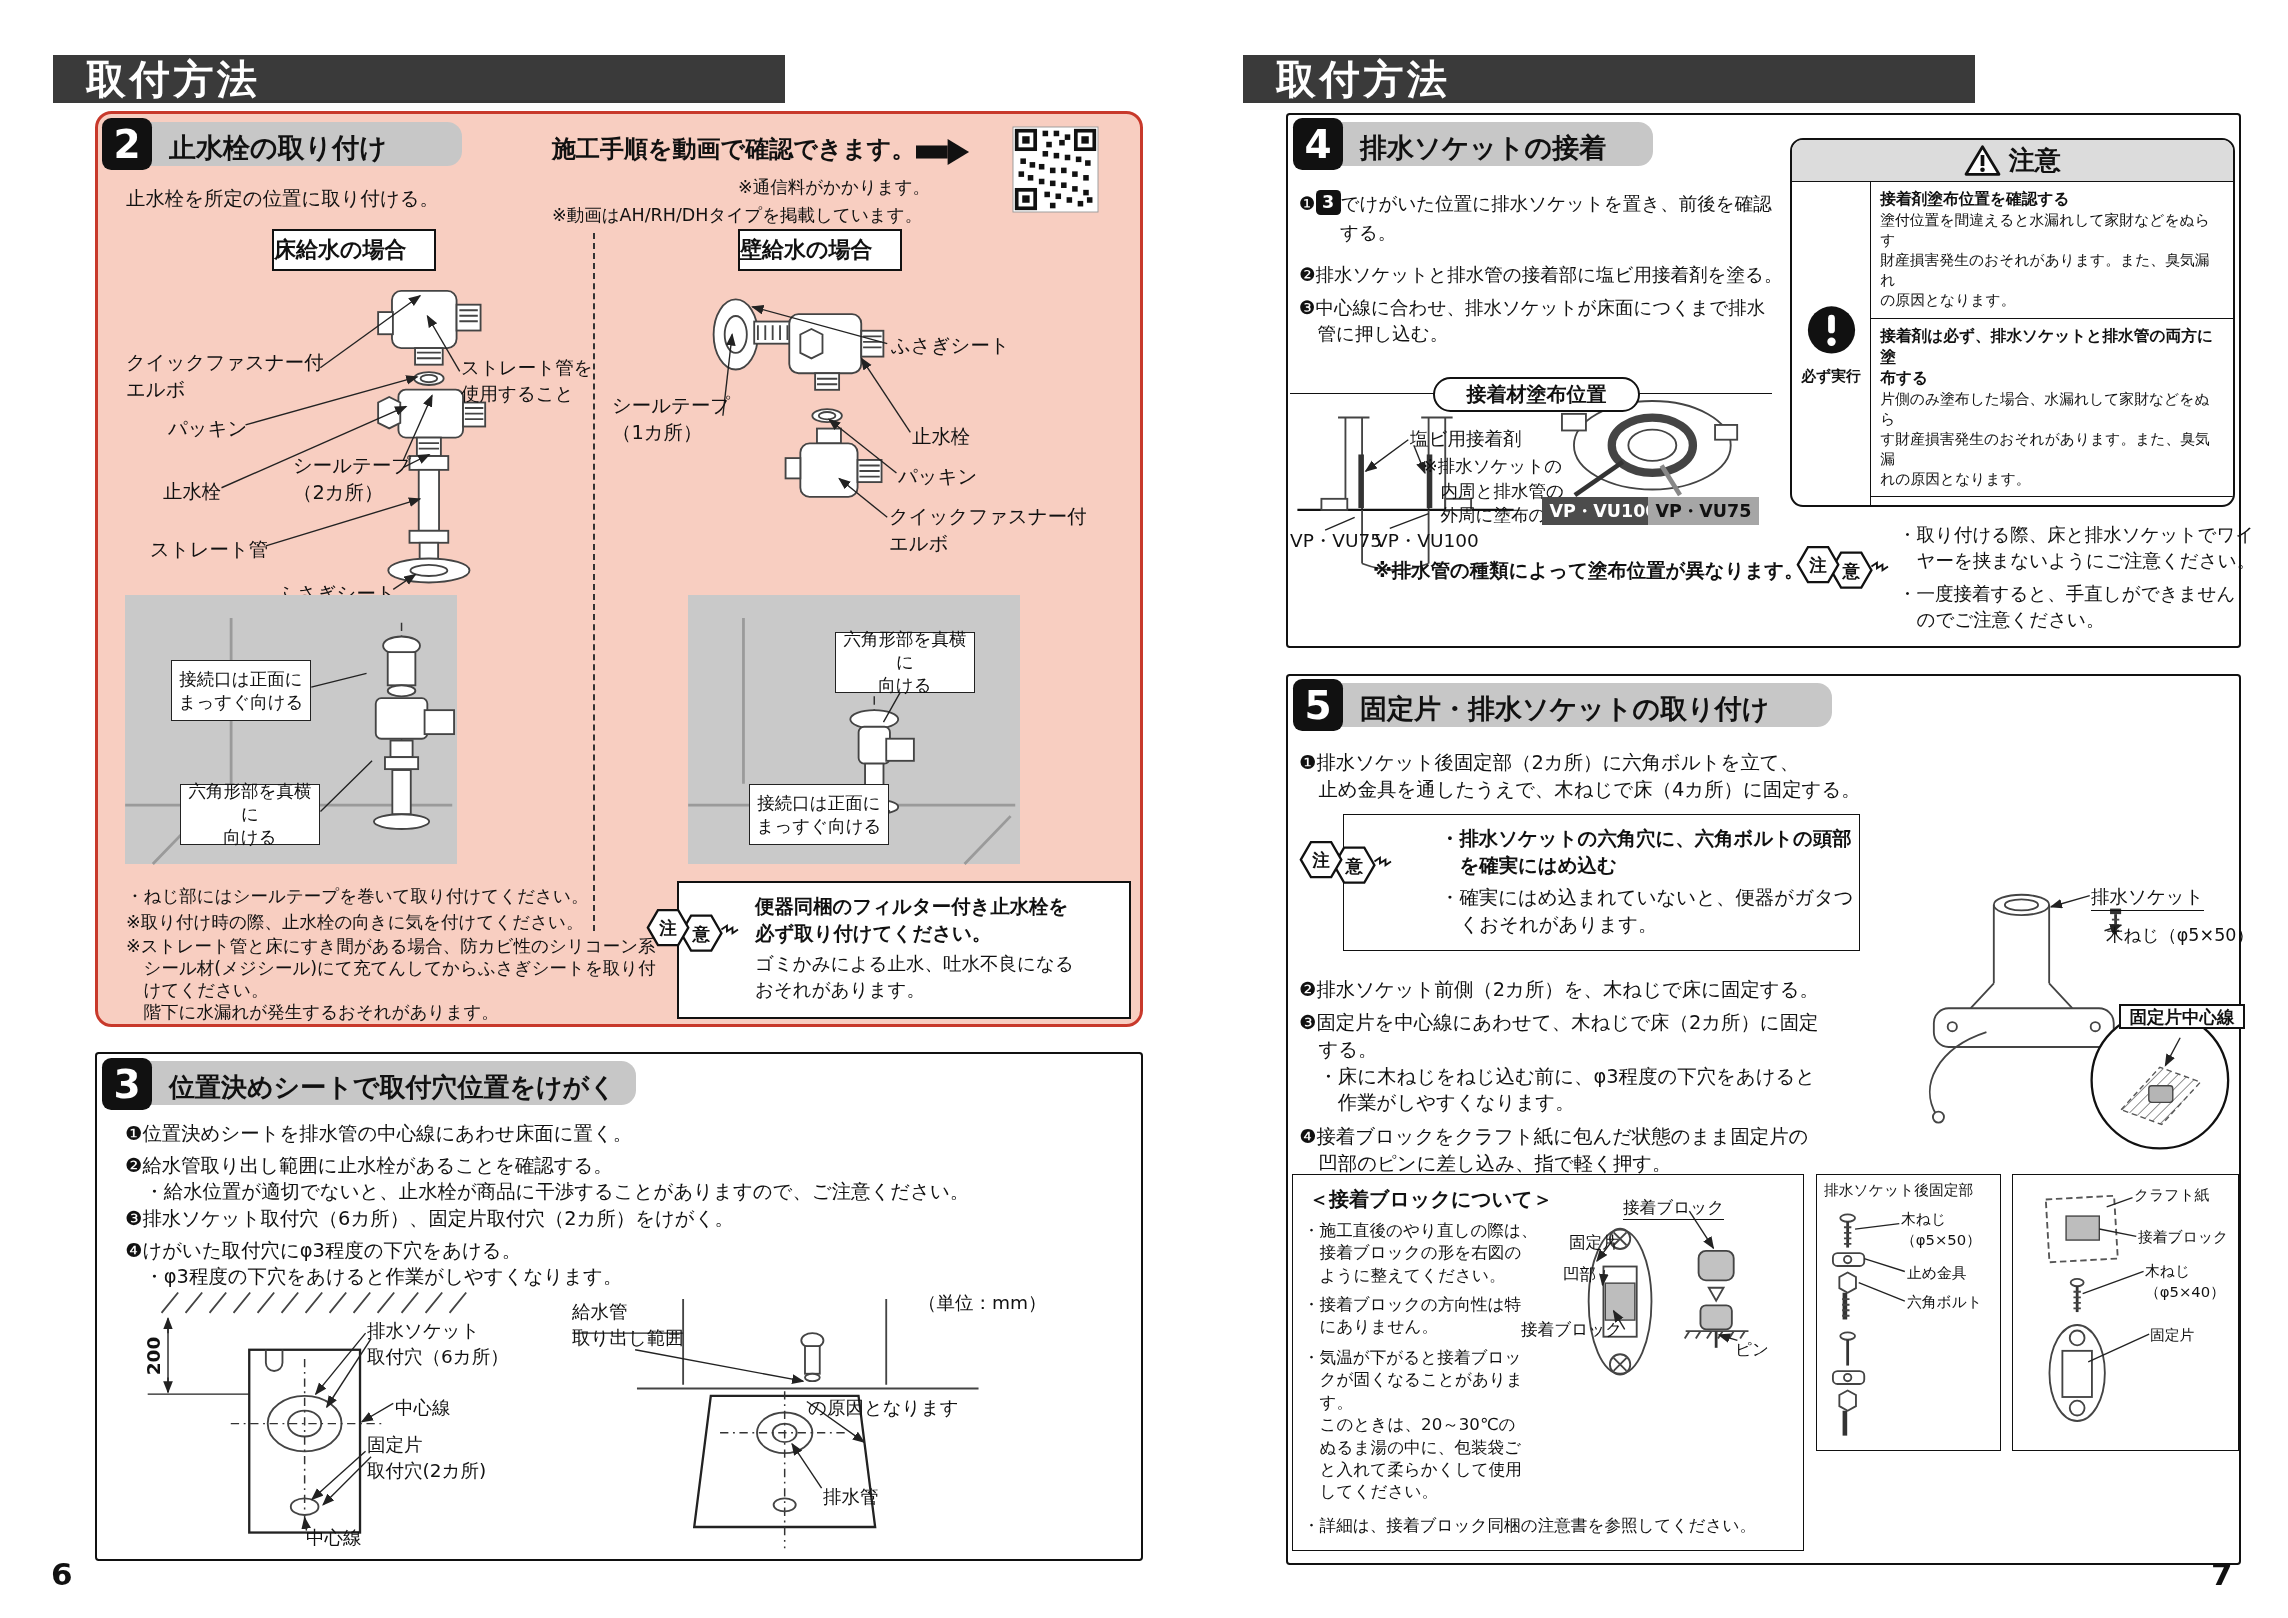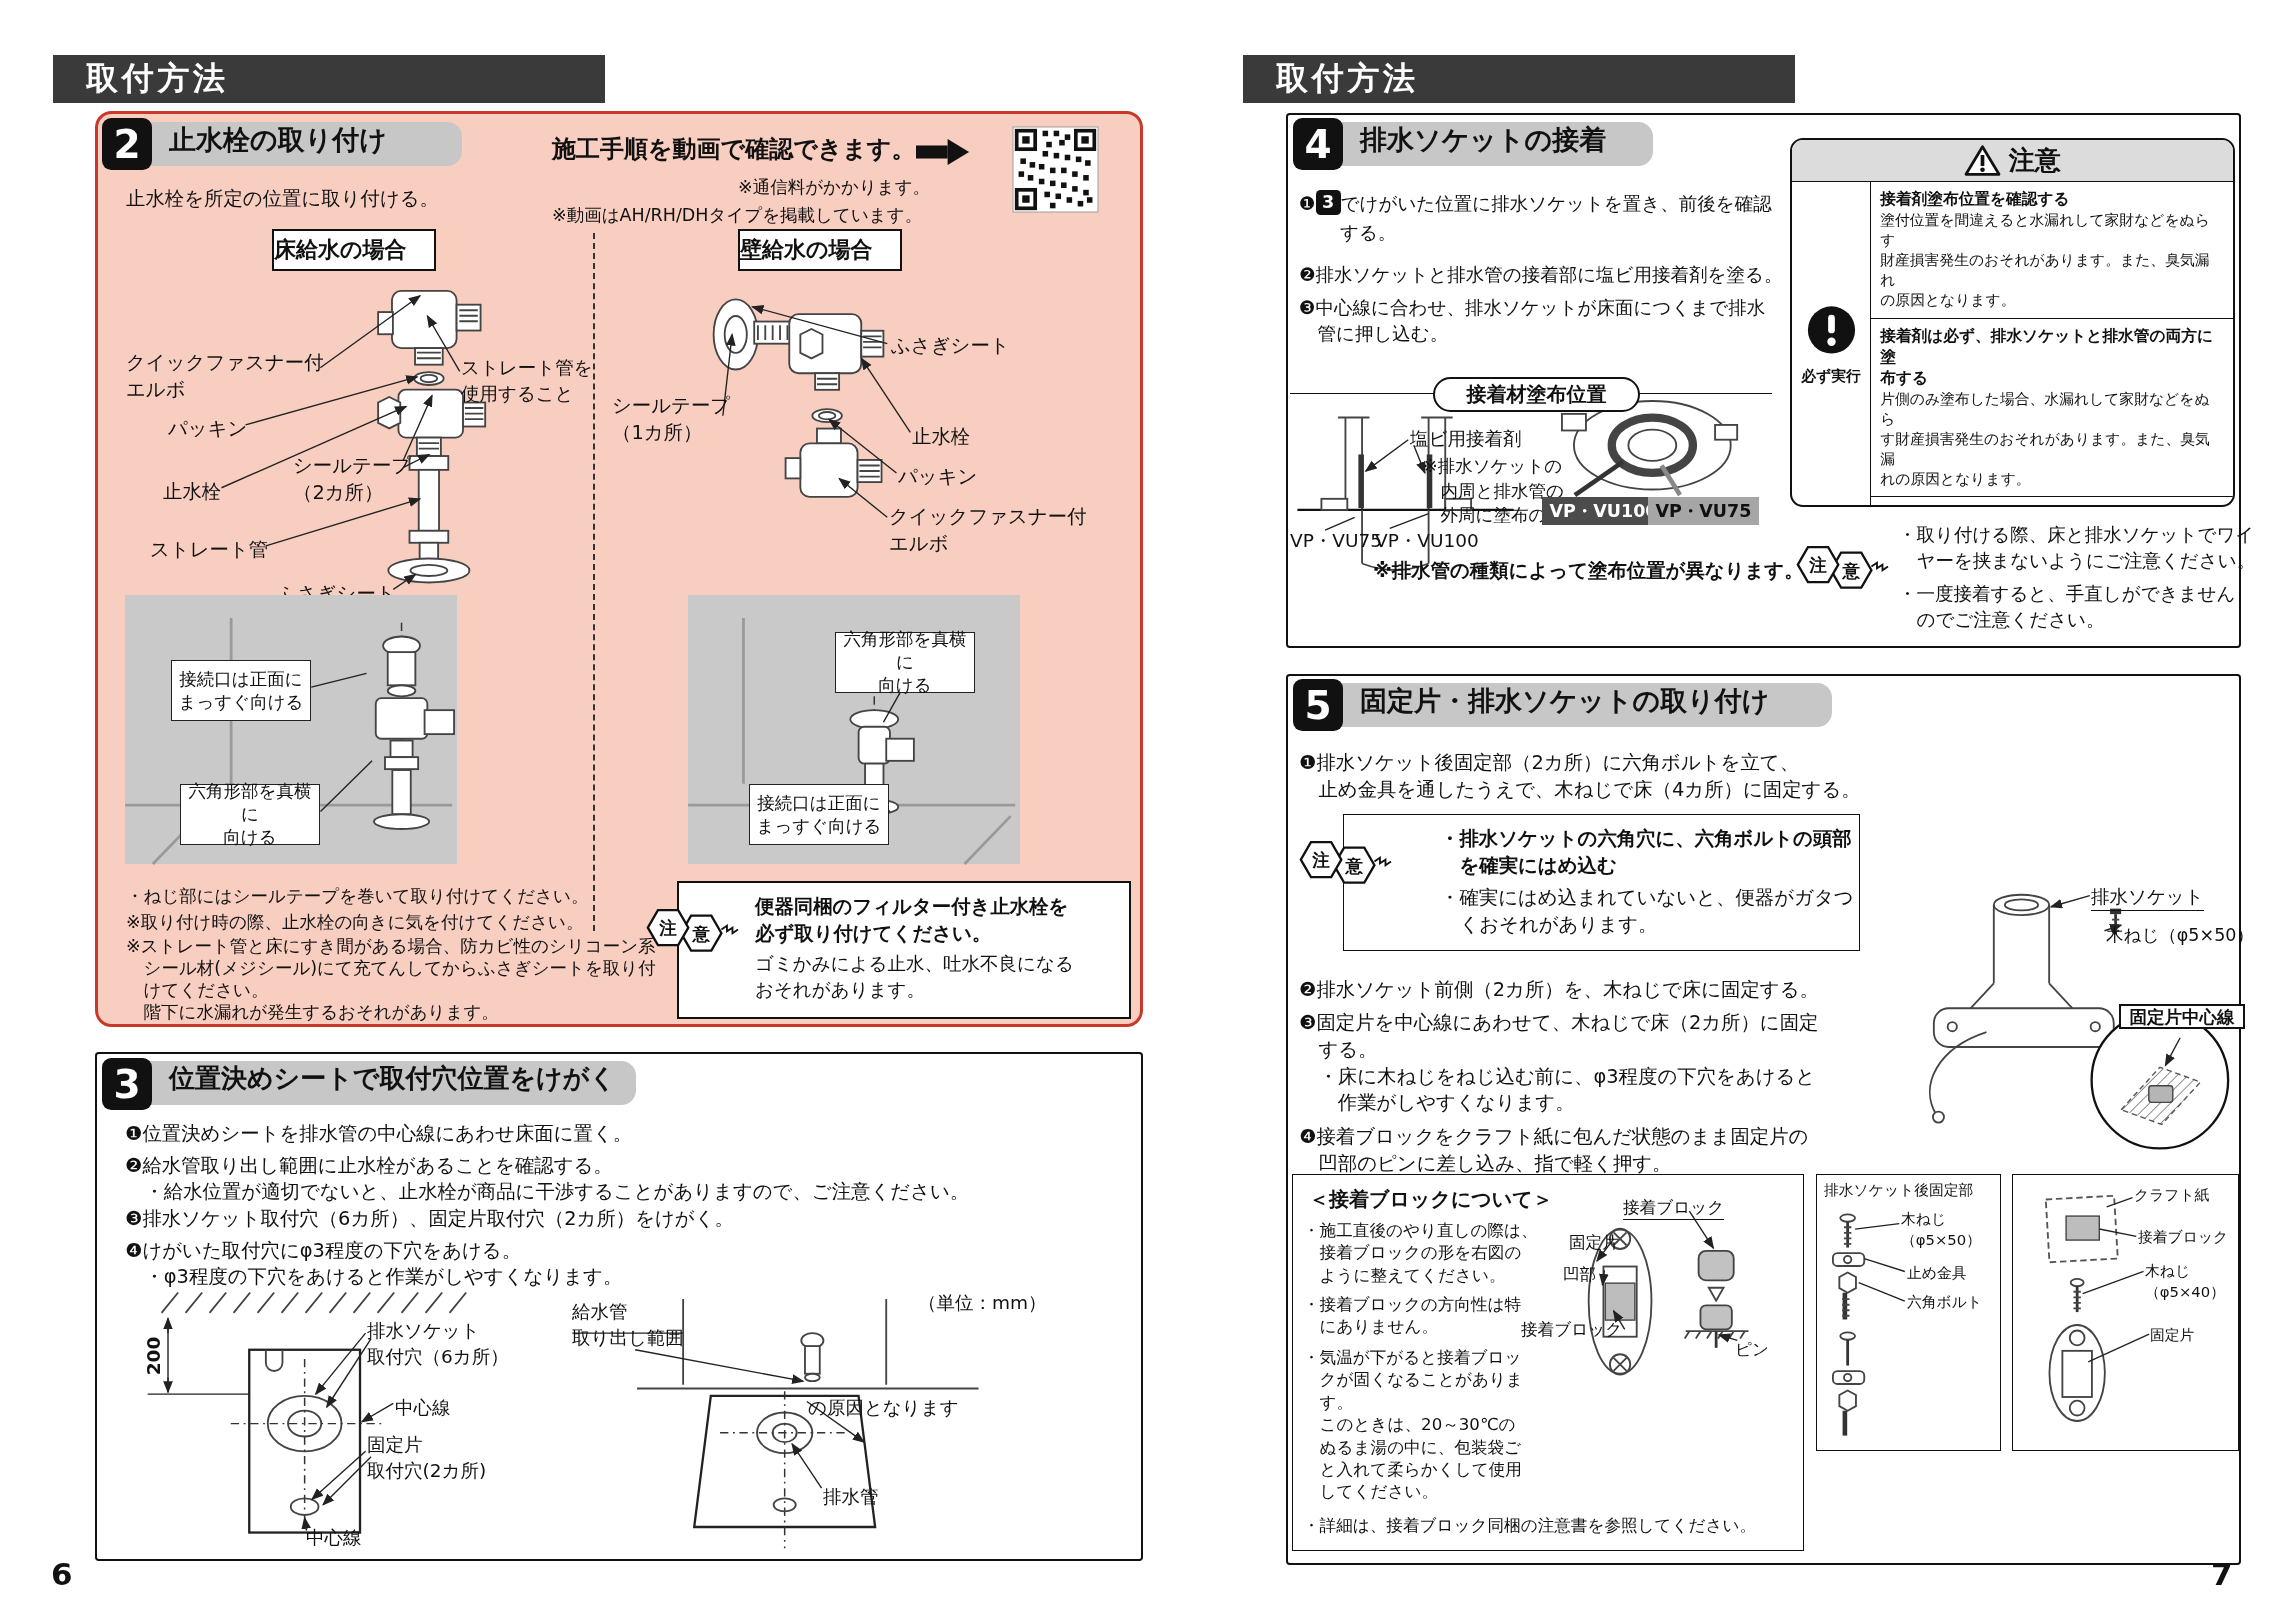--- a/index.html
+++ b/index.html
@@ -1,23 +1,23 @@
 <!DOCTYPE html>
 <html style="font-size:14.8px"><head>
 <meta charset="utf-8">
 <style>
 *{margin:0;padding:0;box-sizing:border-box}
 body{font-family:"DejaVu Sans","Liberation Sans",sans-serif;background:#ddd}
 .canvas{position:relative;width:2289px;height:1619px;background:#fff;color:#111;overflow:hidden}
 .abs{position:absolute}
 .t{position:absolute;white-space:pre-line;line-height:1.4;color:#111;font-size:18.5px}
 .b{font-weight:bold}
-.hbar{position:absolute;background:#3a3a3a;color:#fff;display:flex;align-items:center;padding-left:33px;font-weight:bold;font-size:32px;letter-spacing:3.7px;height:48px;width:552px}
+.hbar{position:absolute;background:#3a3a3a;color:#fff;display:flex;align-items:center;padding-left:33px;font-weight:bold;font-size:40px;letter-spacing:3.7px;height:48px;width:732px}
 .stepbadge{position:absolute;width:50px;height:52px;background:#111;color:#fff;border-radius:9.2px;display:flex;align-items:center;justify-content:center;font-size:39px;font-weight:bold;z-index:3}
-.tbar{position:absolute;height:44px;background:#c7c7c7;border-radius:0 14.8px 14.8px 0;display:flex;align-items:flex-start;font-weight:bold;font-size:27px;z-index:2;white-space:nowrap}
+.tbar{position:absolute;height:44px;background:#c7c7c7;border-radius:0 14.8px 14.8px 0;display:flex;align-items:flex-end;font-weight:bold;font-size:27px;z-index:2;white-space:nowrap}
 .pink{position:absolute;background:#f8cec1;border:3.7px solid #c8392b;border-radius:16.6px}
 .secbox{position:absolute;background:#fff;border:2.8px solid #111;border-radius:3.7px}
 .wbox{position:absolute;background:#fff;border:2.3px solid #111;display:flex;align-items:center;justify-content:flex-start;font-weight:bold}
 .co{position:absolute;background:#fff;border:1.8px solid #222;display:flex;align-items:center;justify-content:center;text-align:center;white-space:pre-line;font-size:17.5px;line-height:1.3;z-index:2}
 .photo{position:absolute;background:#c9c9c9}
 .vbadge{position:absolute;font-size:17.5px;padding:1.8px 7.4px;font-weight:bold;z-index:2}
 .vdark{background:#4c4c4c;color:#fff}
 .vlight{background:#a6a6a6;color:#111}
 .pagenum{position:absolute;font-size:31px;font-weight:bold}
 svg{position:absolute;overflow:visible}

